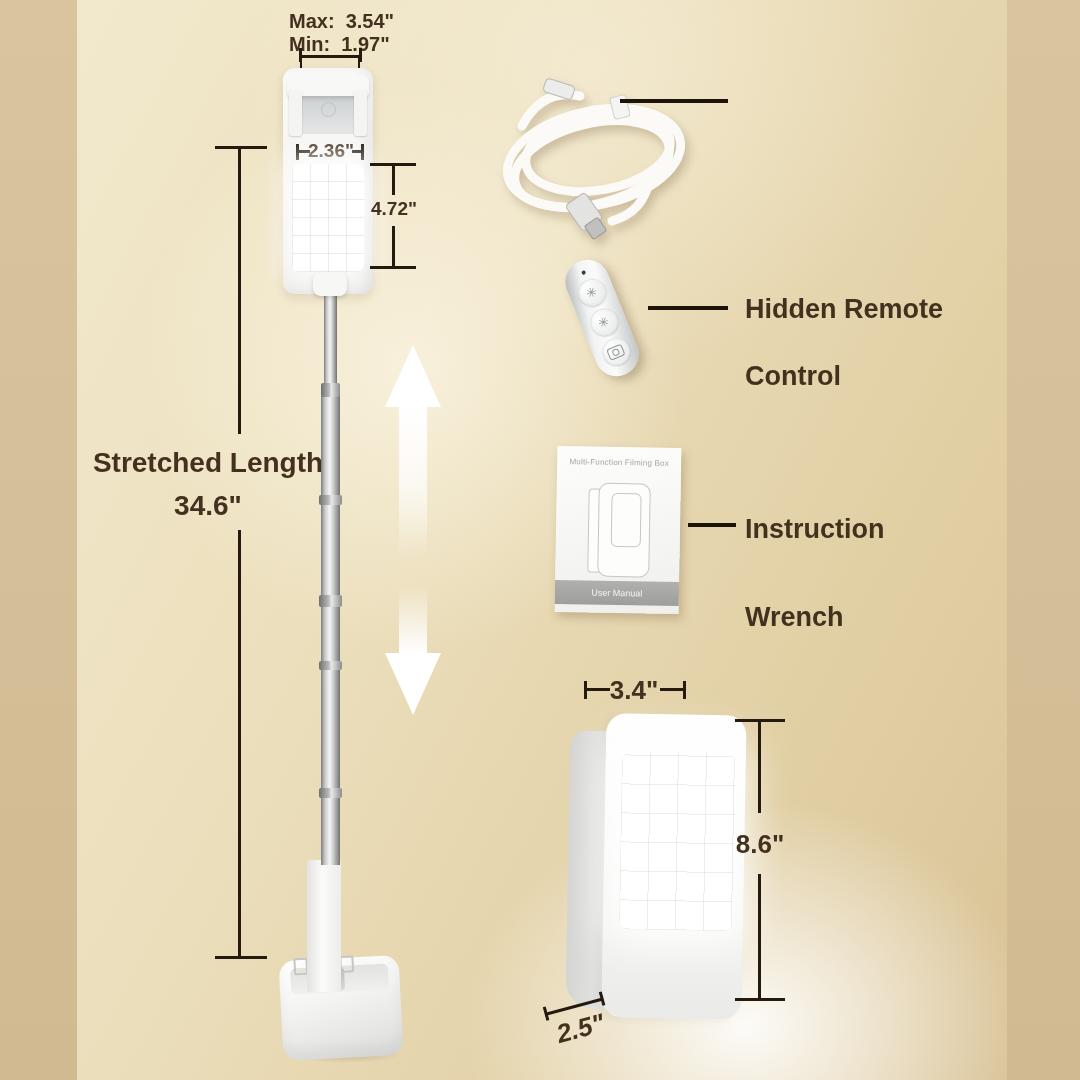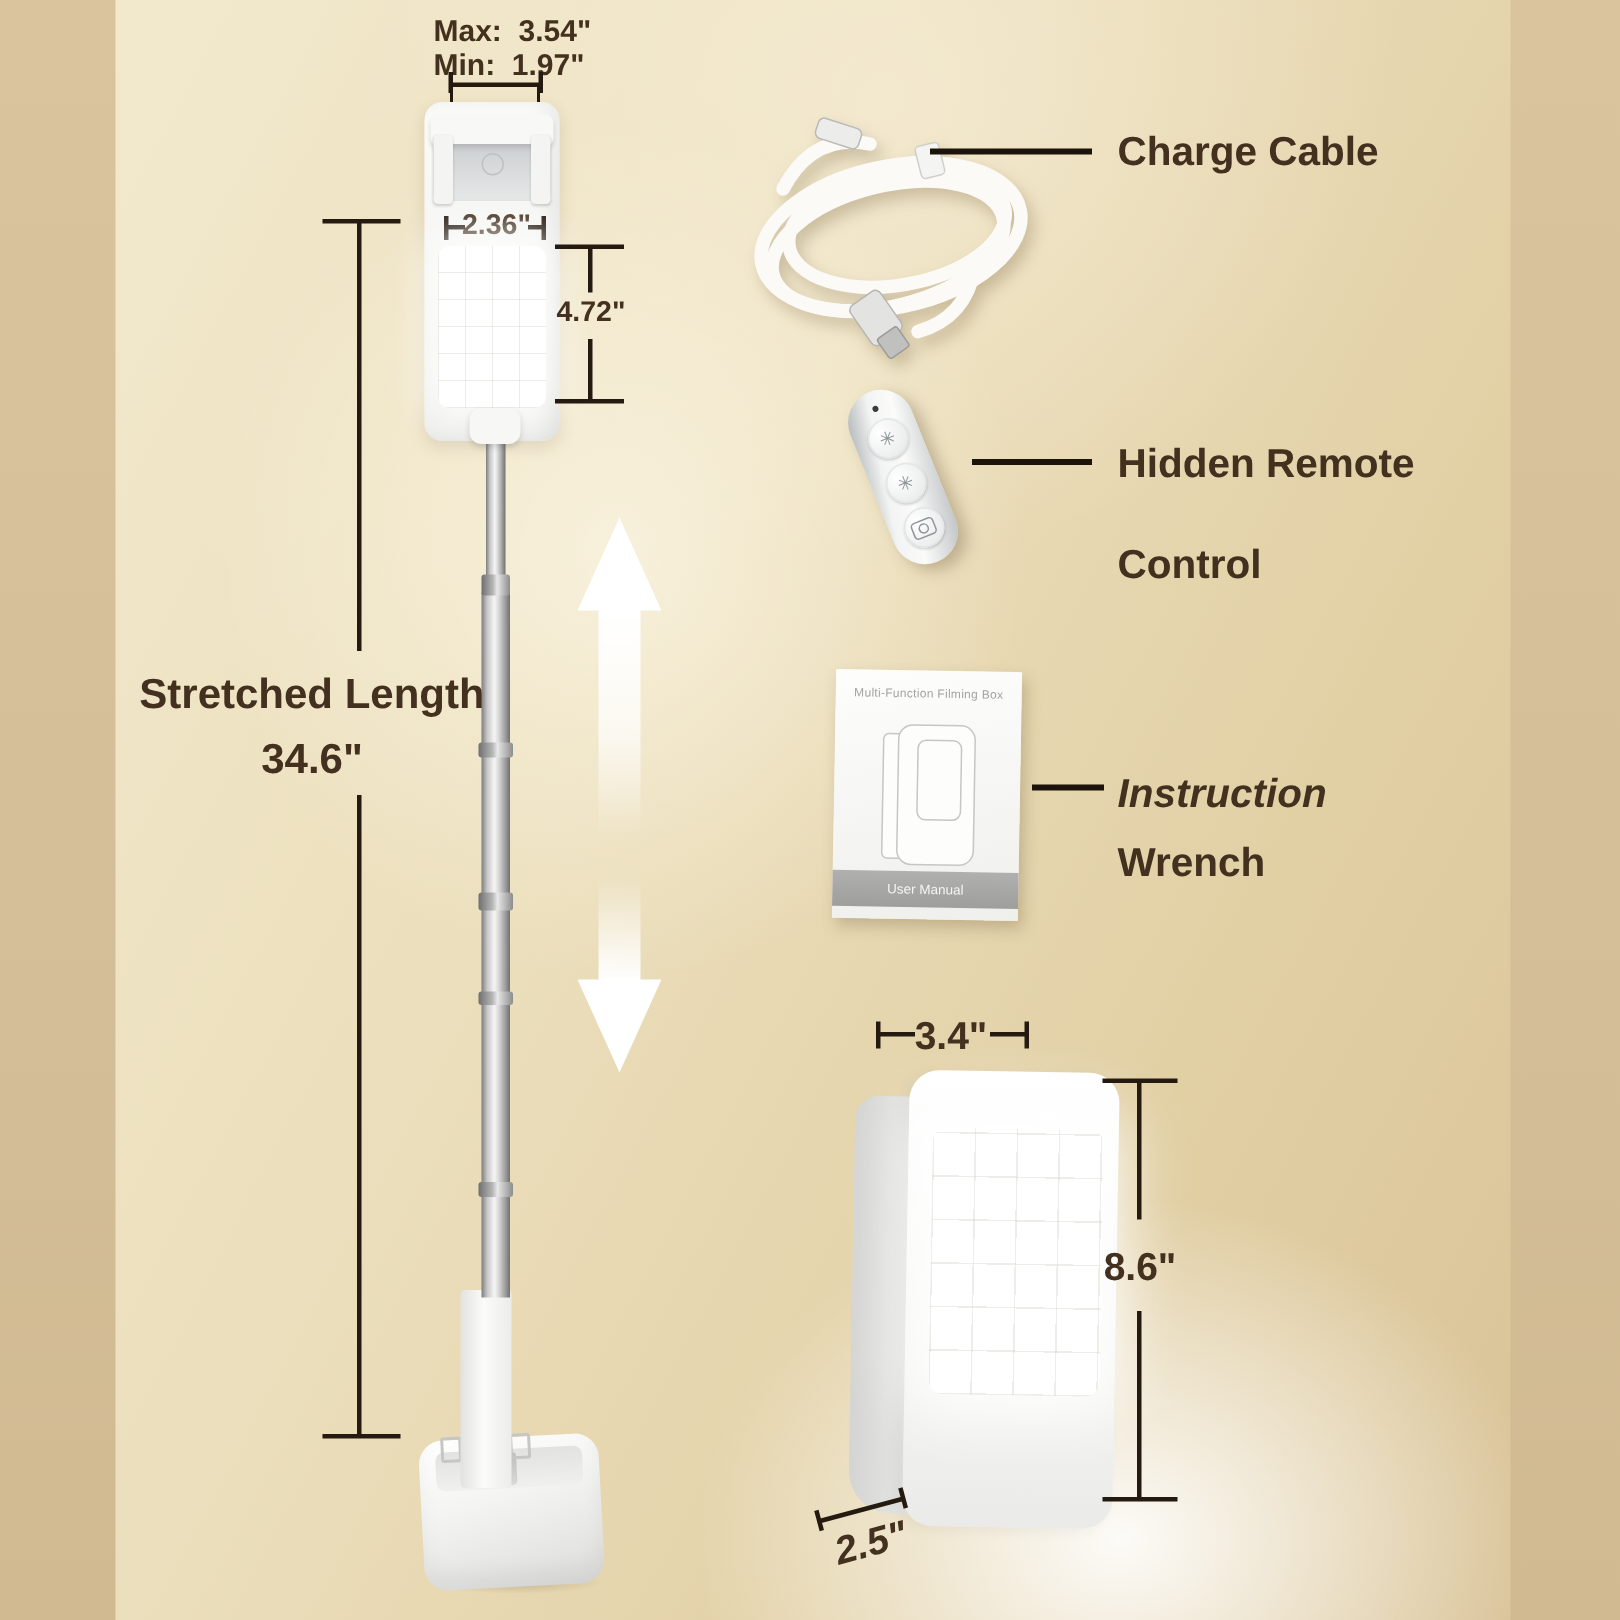--- a/index.html
+++ b/index.html
@@ -172,21 +172,20 @@
       <path d="M 158 112 Q 152 146 120 155"></path>
     </g>
     <rect x="52" y="16" width="30" height="14" rx="4" transform="rotate(18 67 23)" fill="#ececea" stroke="#b9b9b7"></rect>
     <rect x="120" y="30" width="16" height="22" rx="3" transform="rotate(-14 128 41)" fill="#f4f4f2" stroke="#cfcfcd"></rect>
     <g transform="rotate(-35 92 146)">
       <rect x="80" y="130" width="24" height="32" rx="4" fill="#e3e3e1" stroke="#b5b5b3"></rect>
       <rect x="84" y="158" width="16" height="16" rx="2" fill="#c0c1bf" stroke="#9a9b99"></rect>
     </g>
   </svg>
   <div class="conn" style="left:620px;top:99px;width:108px;"></div>
-  <div class="txt t27" style="left:745px;top:86px;">Charge Cable</div>
 
   <div class="abs remote-body">
     <div class="remote-led"></div>
     <div class="rbtn">
         <span>✳</span>
       </div>
     <div class="rbtn">
         <span>✳</span>
       </div>
     <div class="rbtn">
@@ -202,22 +201,22 @@
   <div class="abs manual-page">
     <div class="manual-title">Multi-Function Filming Box</div>
     <div class="m-rect" style="left:32px;top:42px;width:20px;height:82px;border-radius:4px;"></div>
     <div class="m-rect" style="left:42px;top:36px;width:50px;height:92px;border-radius:10px;"></div>
     <div class="m-rect" style="left:55px;top:46px;width:28px;height:52px;border-radius:6px;"></div>
     <div class="manual-footer">
         <span>User Manual</span>
       </div>
   </div>
   <div class="conn" style="left:688px;top:523px;width:48px;"></div>
-  <div class="txt t27" style="left:745px;top:514px;font-style:italic;">Instruction</div>
-  <div class="txt t27" style="left:745px;top:560px;">Wrench</div>
+  <div class="txt t27" style="left:745px;top:514px;">Instruction</div>
+  <div class="txt t27" style="left:745px;top:602px;">Wrench</div>
 
   <div class="dim" style="left:584px;top:681px;width:3px;height:18px;"></div>
   <div class="dim" style="left:586px;top:688px;width:24px;height:3px;"></div>
   <div class="txt t26 ctr" style="left:608px;top:676px;width:52px;">3.4"</div>
   <div class="dim" style="left:660px;top:688px;width:24px;height:3px;"></div>
   <div class="dim" style="left:683px;top:681px;width:3px;height:18px;"></div>
 
   <div class="abs box-wrap">
     <div class="abs box-side"></div>
     <div class="abs box-front"></div>

